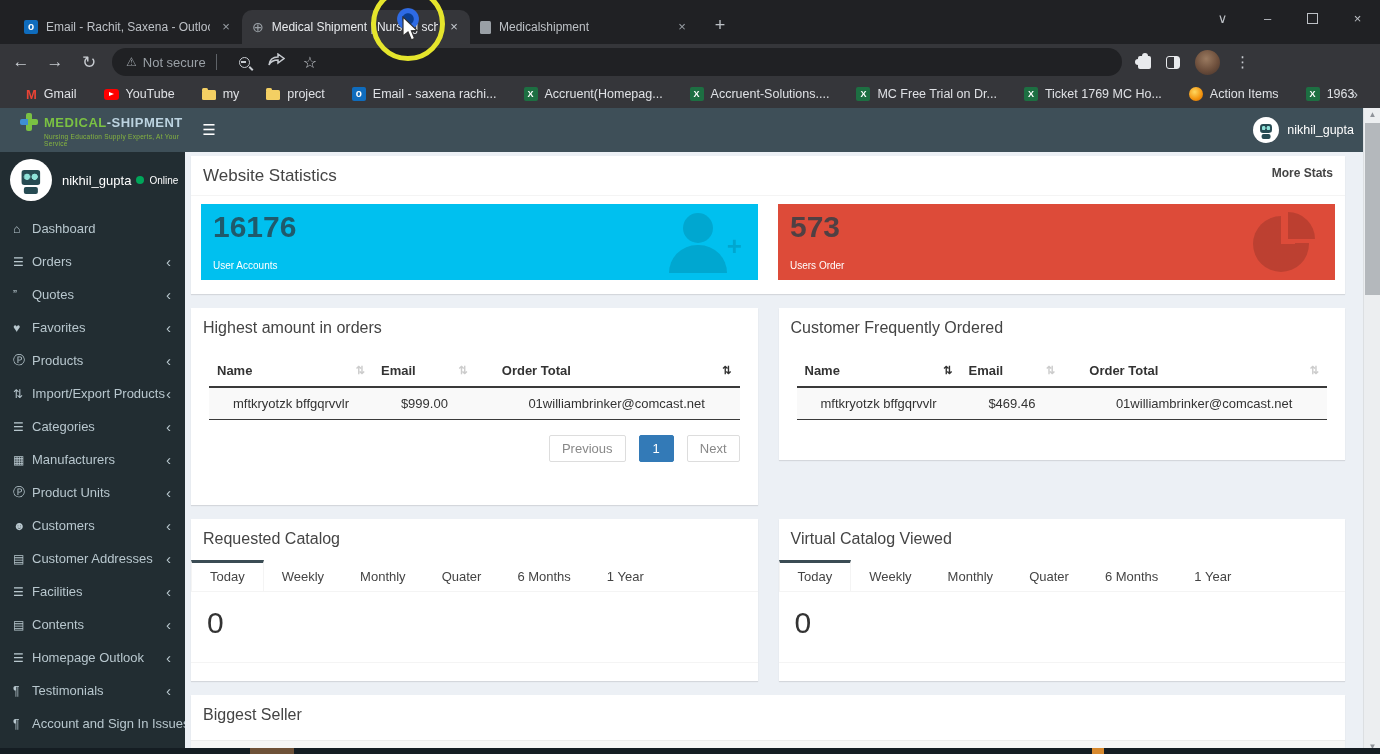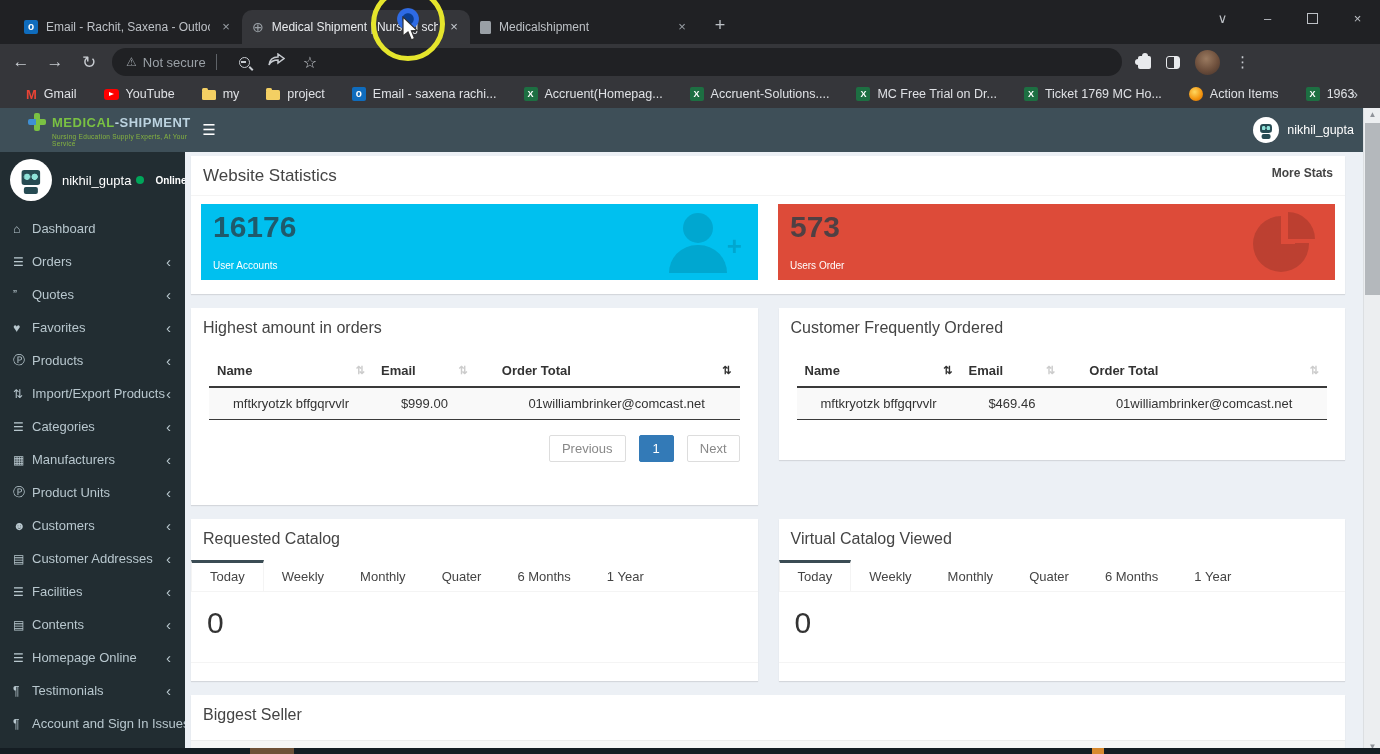--- a/index.html
+++ b/index.html
@@ -52,21 +52,21 @@
   .folder-icon { width:14px; height:10px; background:#f3cf63; border-radius:1.5px; position:relative; margin-top:2px; }
   .folder-icon::before { content:""; position:absolute; top:-2.5px; left:0; width:6px; height:3px; background:#f3cf63; border-radius:1.5px 1.5px 0 0; }
   .outlook-icon { width:14px; height:14px; background:#0f6cbd; border-radius:2px; color:#fff; font-size:10px; font-weight:bold; text-align:center; line-height:14px; }
   .excel-icon { width:14px; height:14px; background:#1d6f42; border-radius:2px; color:#fff; font-size:9px; font-weight:bold; text-align:center; line-height:14px; }
   .sun-icon { width:14px; height:14px; border-radius:50%; background:radial-gradient(circle at 40% 35%, #ffd75e 0%, #f2930d 60%, #c96a06 100%); }
   .globe-icon { color:#9aa0a6; font-size:14px; }
   .page-icon { width:11px; height:13px; background:#9aa0a6; border-radius:1.5px; }
 
   
   .appheader { position:absolute; left:0; top:108px; width:1380px; height:44px; background:#3e4f58; }
-  .logo-zone { position:absolute; left:16px; top:0; width:185px; height:56px; padding:5px 8px 0 12px; }
+  .logo-zone { position:absolute; left:8px; top:0; width:185px; height:56px; padding:5px 8px 0 12px; }
   .logo-row { display:flex; align-items:center; gap:6px; }
   .logo-cross { position:relative; width:18px; height:18px; }
   .logo-cross::before { content:""; position:absolute; left:6px; top:0; width:6px; height:18px; background:#7ac143; border-radius:2px; }
   .logo-cross::after { content:""; position:absolute; left:0; top:6px; width:18px; height:6px; background:linear-gradient(90deg,#3f8fd2 0 45%,#7ac143 45% 100%); border-radius:2px; }
   .logo-text { font-size:13px; font-weight:bold; letter-spacing:0.5px; }
   .logo-text .lg { color:#7ac143; }
   .logo-text .lb { color:#bcd3e0; }
   .logo-tagline { font-size:6.5px; color:#86b53f; margin:2px 0 0 24px; letter-spacing:0.3px; }
   .hamburger { position:absolute; left:188px; top:0; width:42px; height:44px; color:#fff; font-size:15px; display:flex; align-items:center; justify-content:center; }
   .header-user { position:absolute; right:26px; top:0; height:44px; display:flex; align-items:center; gap:8px; color:#fff; font-size:12.5px; }
@@ -77,21 +77,21 @@
   .robot-avatar::after { content:""; position:absolute; left:50%; top:66%; transform:translateX(-50%); width:34%; height:18%; background:#274b53; border-radius:2px; }
   .robot-sm { width:26px; height:26px; }
   .robot-lg { width:42px; height:42px; }
 
   
   .sidebar { position:absolute; left:0; top:152px; width:185px; height:602px; background:#222d32; }
   .user-panel { display:flex; align-items:center; gap:10px; padding:8px 10px; height:56px; }
   .user-line { display:flex; align-items:center; gap:5px; color:#fff; }
   .user-name { font-size:13px; }
   .online-dot { width:8px; height:8px; border-radius:50%; background:#00a65a; }
-  .online-label { font-size:10px; font-weight:bold; color:#fff;margin-left:6px; }
+  .online-label { font-size:10px; font-weight:normal; color:#fff; }
   .menu { margin-top:4px; }
   .side-item { display:flex; align-items:center; height:33px; padding:0 14px 0 13px; color:#b8c7ce; font-size:13px; cursor:default; }
   .s-icon { width:19px; font-size:12px; color:#b8c7ce; flex:none; }
   .s-label { white-space:nowrap; }
   .s-chevron { margin-left:auto; font-size:15px; color:#b8c7ce; }
 
   
   .content { position:absolute; left:185px; top:152px; width:1178px; height:704px; background:#ecf0f5; overflow:hidden; padding:4px 18px 0 6px; }
   .card { background:#fff; box-shadow:0 1px 1px rgba(0,0,0,0.1); margin-bottom:14px; }
   .card-head { display:flex; justify-content:space-between; align-items:flex-start; padding:10px 12px 9px; border-bottom:1px solid #f4f4f4; }
@@ -377,21 +377,21 @@
       </div>
 
       <div class="side-item">
         <span class="s-icon file-icon">▤</span>
         <span class="s-label">Contents</span>
         <span class="s-chevron">‹</span>
       </div>
 
       <div class="side-item">
         <span class="s-icon sliders-icon">☰</span>
-        <span class="s-label">Homepage Online</span>
+        <span class="s-label">Homepage Outlook</span>
         <span class="s-chevron">‹</span>
       </div>
 
       <div class="side-item">
         <span class="s-icon paragraph-icon">¶</span>
         <span class="s-label">Testimonials</span>
         <span class="s-chevron">‹</span>
       </div>
 
       <div class="side-item">

